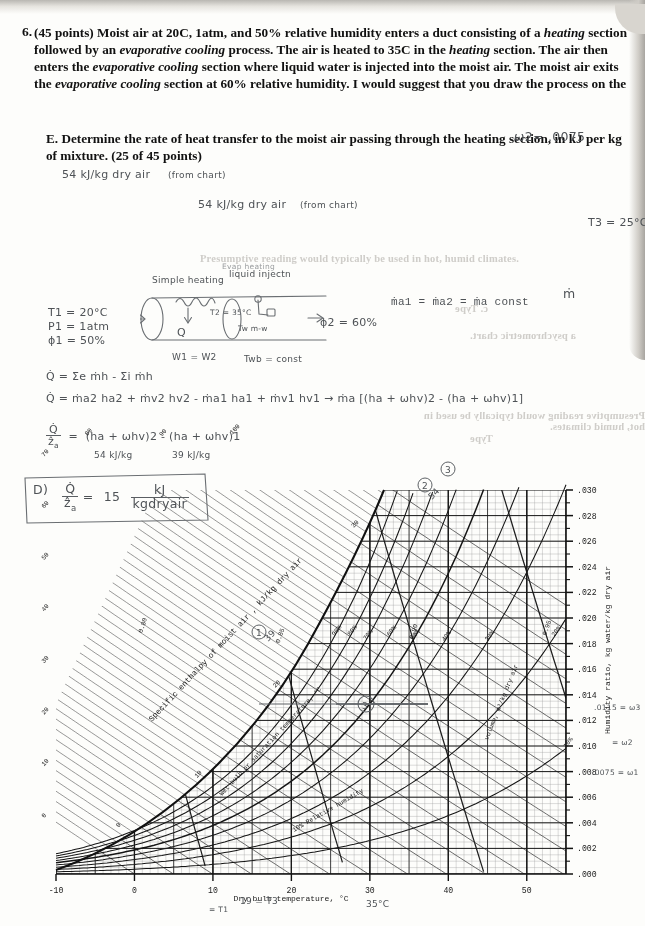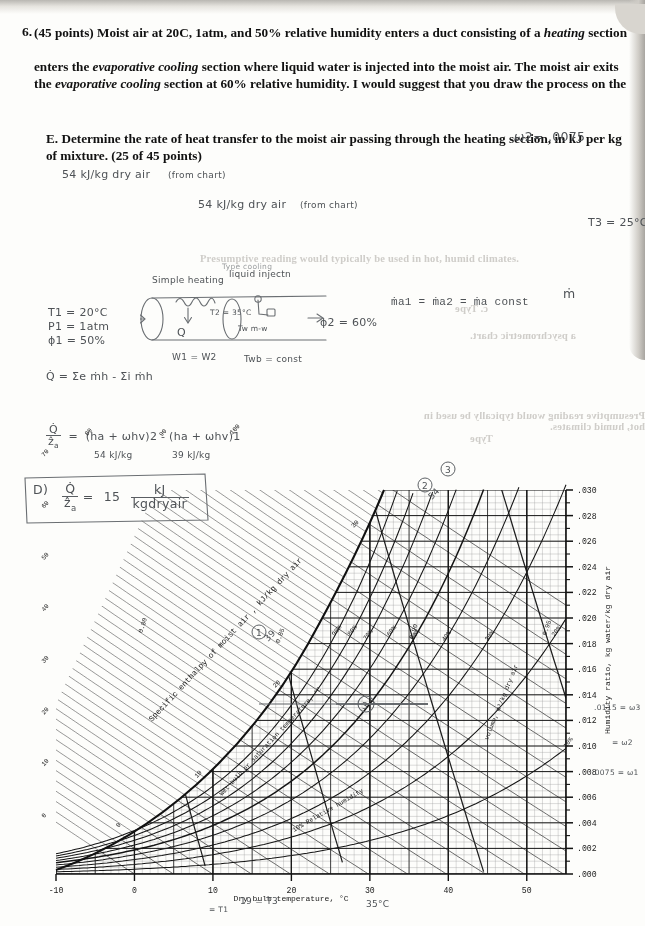--- a/index.html
+++ b/index.html
@@ -67,37 +67,37 @@
   <div class="bleed" style="left:200px;top:253px;">Presumptive reading would typically be used in hot, humid climates.</div>
   <div class="bleed" style="left:418px;top:410px;transform:scaleX(-1);">Presumptive reading would typically be used in hot, humid climates.</div>
   <div class="bleed" style="left:470px;top:433px;transform:scaleX(-1);">Type</div>
   <div class="bleed" style="left:455px;top:303px;transform:scaleX(-1);">c. Type</div>
   <div class="bleed" style="left:470px;top:330px;transform:scaleX(-1);">a psychrometric chart.</div>
 
   <div class="qblock">
     <div class="qnum">6.</div>
     <div class="qbody">
       <span>(45 points) Moist air at 20C, 1atm, and 50% relative humidity enters a duct consisting of a <em>heating</em> section</span><br>
-      <br>
+      <span>followed by an <em>evaporative cooling</em> process. The air is heated to 35C in the <em>heating</em> section. The air then</span><br>
       <span>enters the <em>evaporative cooling</em> section where liquid water is injected into the moist air. The moist air exits</span><br>
       <span>the <em>evaporative cooling</em> section at 60% relative humidity. I would suggest that you draw the process on the</span><br>
     </div>
   </div>
 
   <div class="parts">
     <p>E. Determine the rate of heat transfer to the moist air passing through the heating section, in kJ per kg of mixture.  (25 of 45 points)</p>
   </div>
 
   <div class="hw lg" style="left:514px;top:129px;">ω2= .0075</div>
   <div class="hw" style="left:62px;top:168px;">54 kJ/kg dry air</div>
   <div class="hw sm" style="left:168px;top:170px;">(from chart)</div>
   <div class="hw" style="left:198px;top:198px;">54 kJ/kg dry air</div>
   <div class="hw sm" style="left:300px;top:200px;">(from chart)</div>
   <div class="hw" style="left:588px;top:216px;">T3 = 25°C</div>
-  <div class="hw xs" style="left:222px;top:262px;color:#9a9d9f;">Type cooling</div>
+  <div class="hw xs" style="left:222px;top:262px;color:#9a9d9f;">Evap heating</div>
 
   <div class="hw sm" style="left:152px;top:275px;">Simple heating</div>
   <div class="hw sm" style="left:229px;top:269px;">liquid injectn</div>
 
   <div class="hw" style="left:48px;top:306px;">T1 = 20°C</div>
   <div class="hw" style="left:48px;top:320px;">P1 = 1atm</div>
   <div class="hw" style="left:48px;top:334px;">ϕ1 = 50%</div>
 
   <div class="hw" style="left:177px;top:326px;">Q</div>
   <div class="hw xs" style="left:210px;top:308px;">T2 = 35°C</div>
@@ -132,20 +132,23 @@
         <path d="M0.5 27 L5 31 L0.5 35"></path>
 
         <path d="M168 30 L182 30"></path>
         <path d="M177 26 L183 30 L177 34"></path>
       </g>
     </svg>
   </div>
 
   <div class="hw" style="left:46px;top:370px;">
     <span>Q̇ = Σe ṁh - Σi ṁh</span>
+  </div>
+  <div class="hw" style="left:46px;top:392px;">
+    <span>Q̇ = ṁa2 ha2 + ṁv2 hv2 - ṁa1 ha1 + ṁv1 hv1  →  ṁa [(ha + ωhv)2 - (ha + ωhv)1]</span>
   </div>
 
   <div class="hw" style="left:46px;top:424px;">
     <span class="frac">
       <span class="n">Q̇</span>
       <span class="d">ẑ<sub>a</sub></span>
     </span>
     <span>&nbsp;=&nbsp;</span>
     <span>(ha + ωhv)2 - (ha + ωhv)1</span>
   </div>

